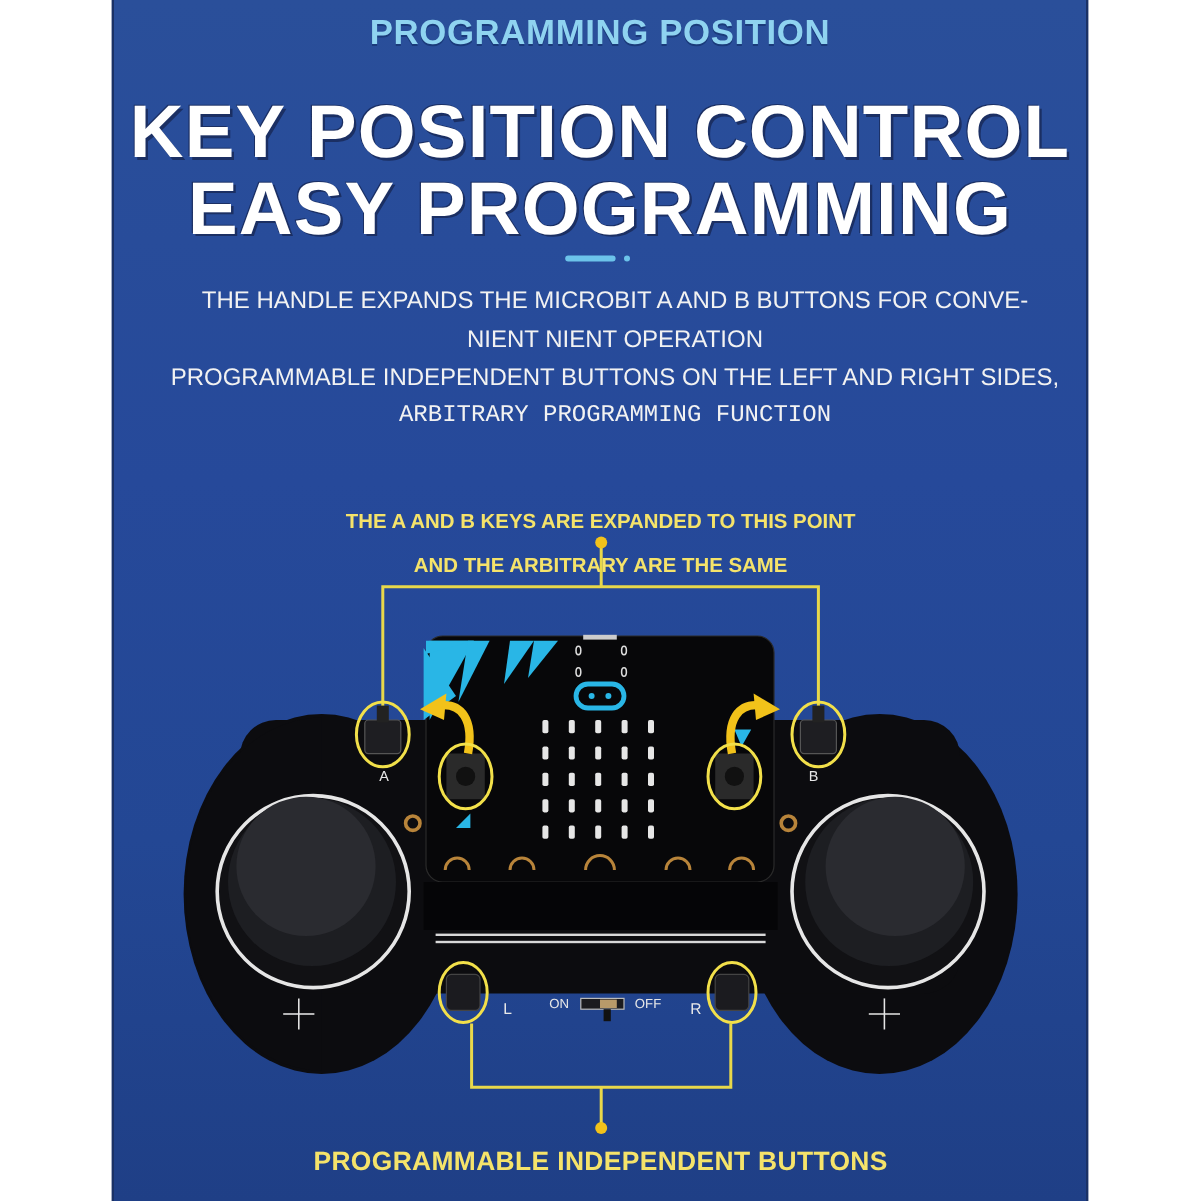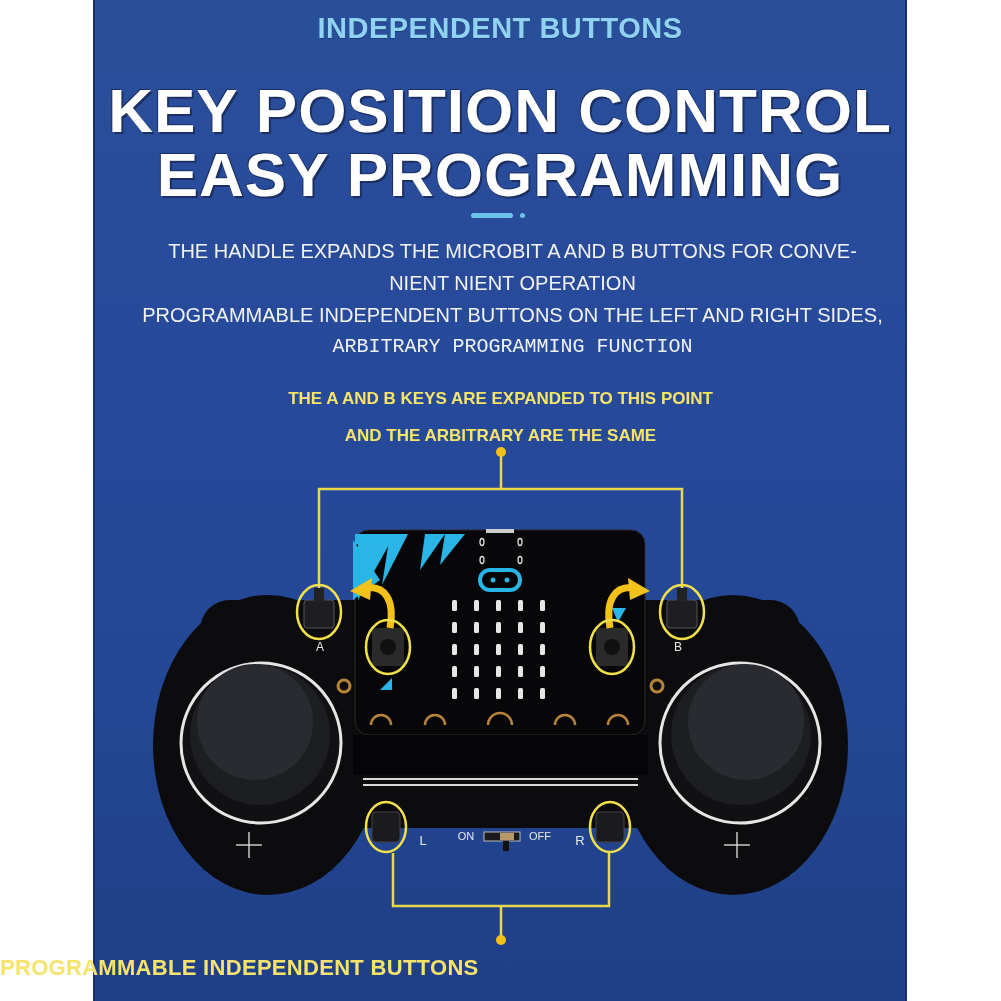--- a/index.html
+++ b/index.html
@@ -9,29 +9,29 @@
     border-left:2px solid #1a3166; border-right:2px solid #1a3166; box-sizing:border-box; }
   .subtitle { position:absolute; top:12px; left:0; width:100%; text-align:center; font-weight:bold;
     font-size:29px; color:#8fd3f0; letter-spacing:0.5px; text-shadow:0 1px 0 #1a3a7a; }
   .headline { position:absolute; left:0; width:100%; text-align:center; font-weight:bold; color:#ffffff;
     font-size:62px; letter-spacing:1px; text-shadow:2px 2px 0 #1b2f63, -1px -1px 0 #1b2f63; line-height:1; }
   .h1 { top:80px; }
   .h2 { top:144px; }
   .divider-bar { position:absolute; top:213px; left:471px; width:42px; height:5px; border-radius:3px; background:#6cc3ea; }
   .divider-dot { position:absolute; top:213px; left:520px; width:5px; height:5px; border-radius:50%; background:#6cc3ea; }
   .desc { position:absolute; left:0; width:100%; text-align:center; color:#f2f2f2; font-size:20px; line-height:32px;padding-left:12px; }
-  .callout { position:absolute; left:0; width:100%; text-align:center; color:#f5e36a; font-size:17px; font-weight:bold; }
-  .bottom-label { position:absolute; top:955px; left:0; width:100%; text-align:left; color:#f5e36a; font-size:22px; font-weight:bold; letter-spacing:0.3px; }
+  .callout { position:absolute; left:0; width:100%; text-align:center; color:#f5e36a; font-size:17px; font-weight:bold;margin-top:36px; }
+  .bottom-label { position:absolute; top:955px; left:0; width:100%; text-align:center; color:#f5e36a; font-size:22px; font-weight:bold; letter-spacing:0.3px; }
   svg.device { position:absolute; left:0; top:0; }
 </style>
 </head>
 <body>
 
 <div class="panel">
-  <div class="subtitle">INDEPENDENT BUTTONS</div>
+  <div class="subtitle">PROGRAMMING POSITION</div>
   <div class="headline h1">KEY POSITION CONTROL</div>
   <div class="headline h2">EASY PROGRAMMING</div>
 </div>
 
 <div class="divider-bar"></div>
 <div class="divider-dot"></div>
 
 <div class="desc" style="top:235px;">THE HANDLE EXPANDS THE MICROBIT A AND B BUTTONS FOR CONVE-</div>
 <div class="desc" style="top:267px;">NIENT NIENT OPERATION</div>
 <div class="desc" style="top:299px;">PROGRAMMABLE INDEPENDENT BUTTONS ON THE LEFT AND RIGHT SIDES,</div>

